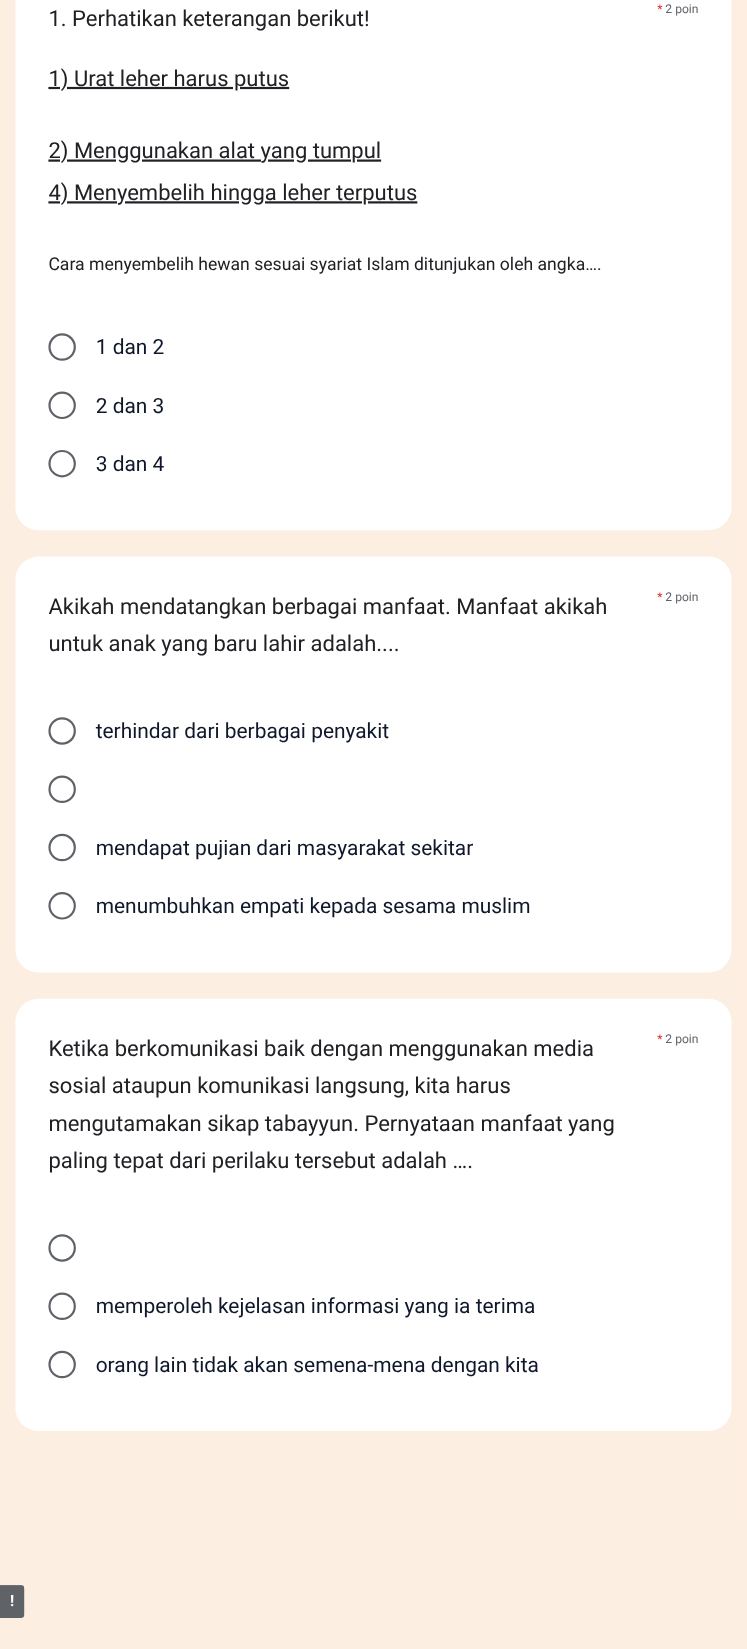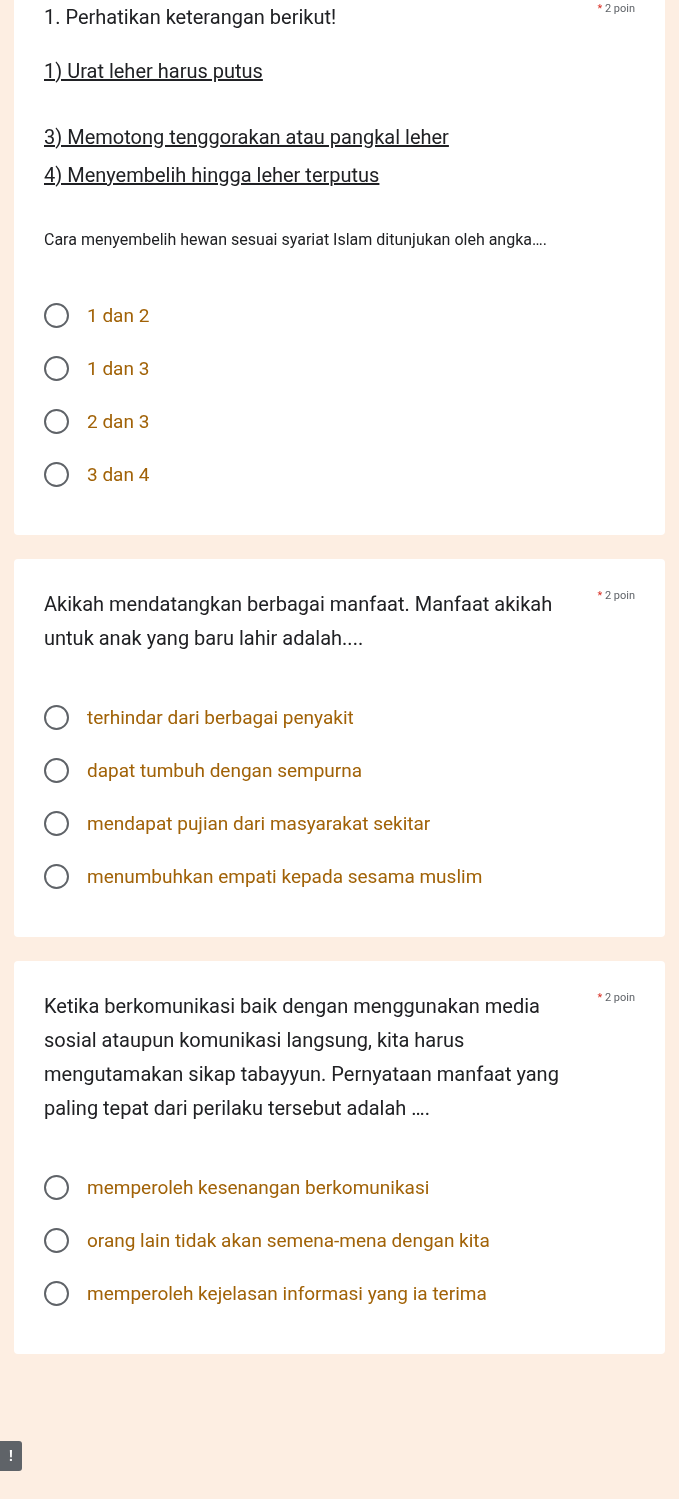--- a/index.html
+++ b/index.html
@@ -5,39 +5,39 @@
   * { box-sizing: border-box; margin: 0; padding: 0; }
   body {
     font-family: Roboto, 'Helvetica Neue', Arial, sans-serif;
     background: #fdeee2;
     width: 679px;
     color: #202124;
     font-size: 20px;
   }
   .card {
     background: #fff;
-    border-radius: 4px;
+    border-radius: 21px;
     margin: 0 14px 24px 14px;
     padding: 28px 30px 34px 30px;
   }
   .card.first { margin-top: 0; border-top-left-radius: 0; border-top-right-radius: 0; padding-top: 0; }
   .q-head { display: flex; align-items: flex-start; gap: 24px; }
   .q-title { flex: 1; font-size: 20px; line-height: 1.7; color: #202124; }
   .points { white-space: nowrap; color: #5f6368; font-size: 11px; padding-top: 2px; }
   .points .req { color: #d93025; }
   .q-body { margin-top: 18px; font-size: 20px; line-height: 1.9; }
   .q-body p { margin-bottom: 0; text-decoration: underline; }
   .q-stem { margin-top: 32px; font-size: 16px; line-height: 1.7; }
   .options { margin-top: 36px; }
   .option { display: flex; align-items: center; gap: 18px; padding: 14px 0; cursor: pointer; }
   .radio {
     width: 25px; height: 25px; border: 2.4px solid #5f6368; border-radius: 50%;
     flex-shrink: 0;
   }
-  .option-label { font-size: 19px; color: #a16207; }
+  .option-label { font-size: 19px; color: #0f172a; }
   .report-tab{
     position: fixed; left: 0; bottom: 28px;
     width: 22px; height: 30px; background:#5f6368;
     border-top-right-radius:3px; border-bottom-right-radius:3px;
     display:flex; align-items:center; justify-content:center;
     color:#fff; font-size:14px; font-weight:bold;
   }
 </style>
 </head>
 <body>
@@ -45,32 +45,28 @@
 <div class="card first">
   <div class="q-head">
     <div class="q-title">1.      Perhatikan keterangan berikut!</div>
     <div class="points">
       <span class="req">*</span>
       <span>2 poin</span>
     </div>
   </div>
   <div class="q-body">
     <p>1)       Urat leher harus putus</p>
-    <p style="margin-top:28px">3)       Memotong tenggorakan atau pangkal leher</p>
+    <p style="margin-top:28px">2)       Menggunakan alat yang tumpul</p>
     <p>4)      Menyembelih hingga leher terputus</p>
   </div>
   <div class="q-stem">Cara menyembelih hewan sesuai syariat Islam ditunjukan oleh angka….</div>
   <div class="options">
     <div class="option">
       <div class="radio"></div>
       <div class="option-label">1 dan 2</div>
-    </div>
-    <div class="option">
-      <div class="radio"></div>
-      <div class="option-label">1 dan 3</div>
     </div>
     <div class="option">
       <div class="radio"></div>
       <div class="option-label">2 dan 3</div>
     </div>
     <div class="option">
       <div class="radio"></div>
       <div class="option-label">3 dan 4</div>
     </div>
   </div>
@@ -84,21 +80,20 @@
       <span>2 poin</span>
     </div>
   </div>
   <div class="options">
     <div class="option">
       <div class="radio"></div>
       <div class="option-label">terhindar dari berbagai penyakit</div>
     </div>
     <div class="option">
       <div class="radio"></div>
-      <div class="option-label">dapat tumbuh dengan sempurna</div>
     </div>
     <div class="option">
       <div class="radio"></div>
       <div class="option-label">mendapat pujian dari masyarakat sekitar</div>
     </div>
     <div class="option">
       <div class="radio"></div>
       <div class="option-label">menumbuhkan empati kepada sesama muslim</div>
     </div>
   </div>
@@ -108,28 +103,27 @@
   <div class="q-head">
     <div class="q-title">Ketika berkomunikasi baik dengan menggunakan media sosial ataupun komunikasi langsung, kita harus mengutamakan sikap tabayyun. Pernyataan manfaat yang paling tepat dari perilaku tersebut adalah ….</div>
     <div class="points">
       <span class="req">*</span>
       <span>2 poin</span>
     </div>
   </div>
   <div class="options">
     <div class="option">
       <div class="radio"></div>
-      <div class="option-label">memperoleh kesenangan berkomunikasi</div>
+    </div>
+    <div class="option">
+      <div class="radio"></div>
+      <div class="option-label">memperoleh kejelasan informasi yang ia terima</div>
     </div>
     <div class="option">
       <div class="radio"></div>
       <div class="option-label">orang lain tidak akan semena-mena dengan kita</div>
-    </div>
-    <div class="option">
-      <div class="radio"></div>
-      <div class="option-label">memperoleh kejelasan informasi yang ia terima</div>
     </div>
   </div>
 </div>
 
 <div class="report-tab">
   <span>!</span>
 </div>
 
 </body></html>

